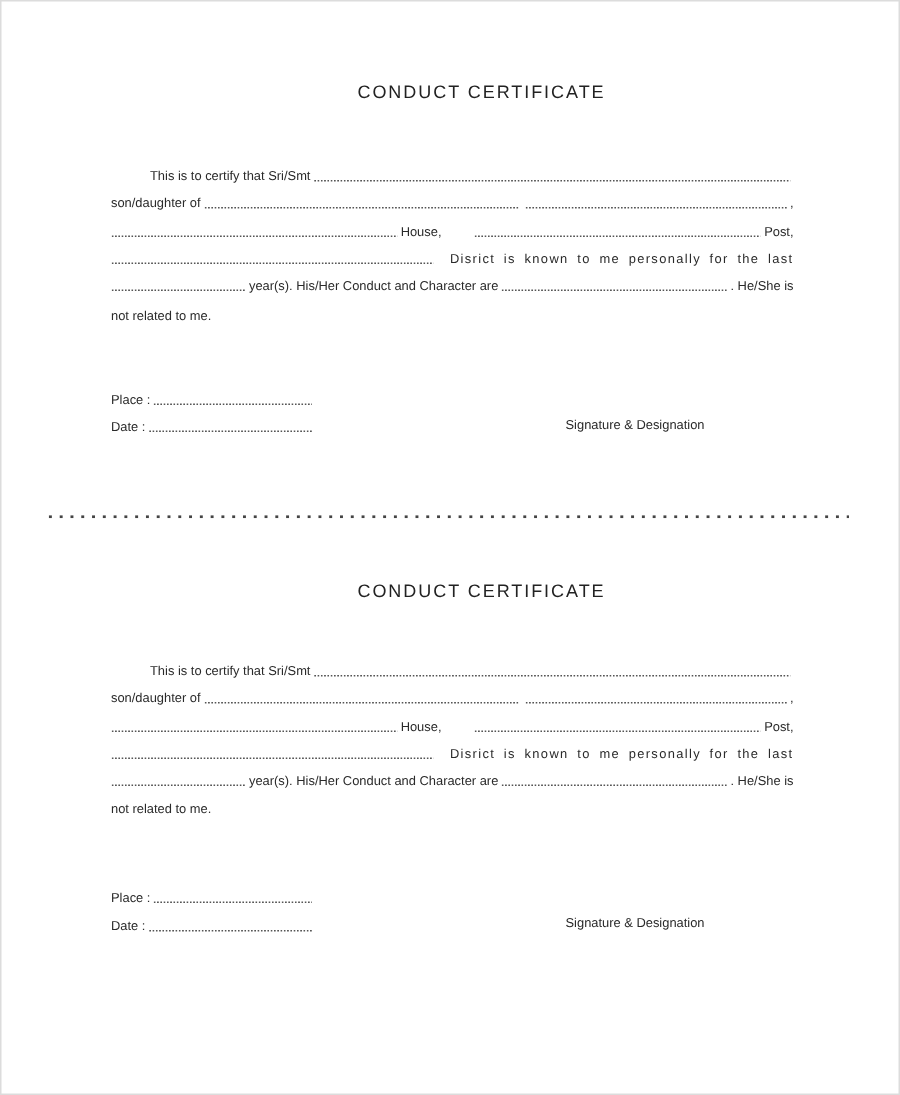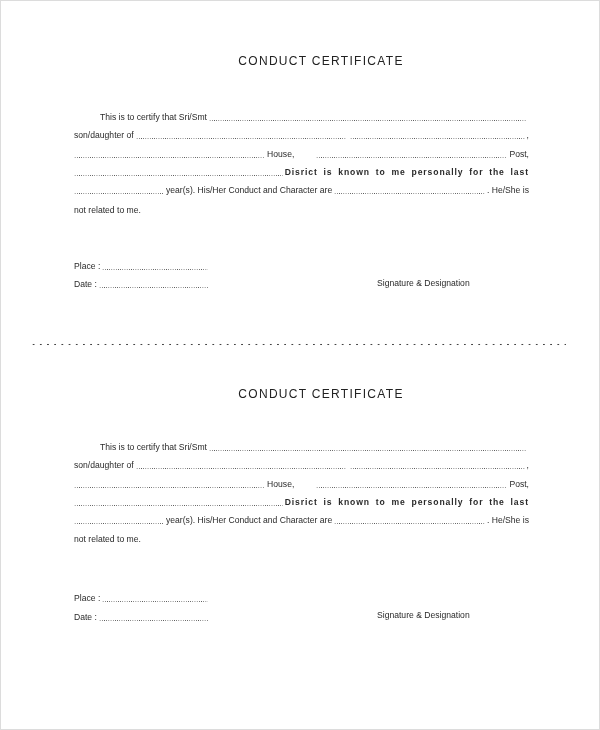--- a/index.html
+++ b/index.html
@@ -10,21 +10,21 @@
     .cert { position: absolute; left: 0; width: 600px; }
     .title { position: absolute; left: 0; width: 596px; text-align: center;
              font-weight: normal; font-size: 12px; letter-spacing: 1.3px; color: #222; margin-left: 22px; }
     .line { position: absolute; left: 73px; width: 455px; height: 14px; font-size: 8.6px;
             display: flex; align-items: flex-start; white-space: nowrap; line-height: 12px; }
     .dots { flex: 1 1 auto; overflow: hidden; height: 12px; margin: 0 2px; position: relative; }
     .dots::after { content: ""; position: absolute; left: 0; right: 0; bottom: 2px; height: 1px;
                    background-image: radial-gradient(circle, #555 0.45px, transparent 0.6px);
                    background-size: 2.2px 1px; background-repeat: repeat-x; }
     .fixed { flex: 0 0 auto; }
-    .spaced { letter-spacing: 0.9px; word-spacing: 2.5px; font-weight: bold; }
+    .spaced { letter-spacing: 0.9px; word-spacing: 2.5px; }
     .small-field { position: absolute; font-size: 8.6px; display: flex; align-items: flex-end; white-space: nowrap; height: 14px; line-height: 12px; text-align: right; }
     .sep { position: absolute; left: 29px; width: 536px; top: 342px; height: 3px;
            background-image: radial-gradient(circle, #444 0.9px, transparent 1.1px);
            background-size: 7.2px 3px; background-repeat: repeat-x; }
     .sig { position: absolute; left: 376px; font-size: 8.6px; white-space: nowrap; }
   </style>
 </head>
 <body>
 
 <div class="page">

